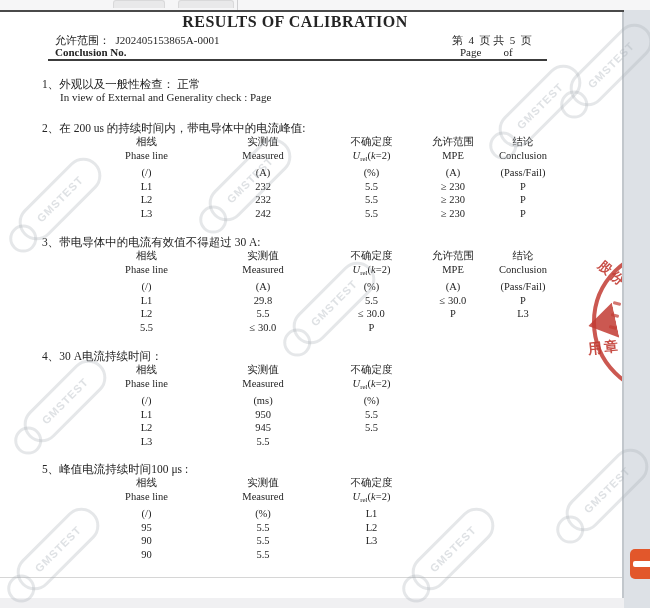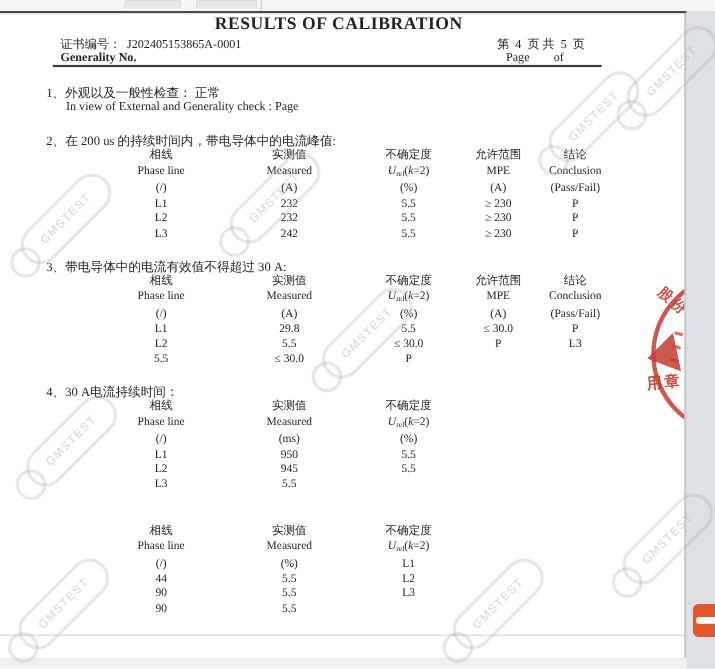--- a/index.html
+++ b/index.html
@@ -18,21 +18,21 @@
   .page-topline{position:absolute;left:0;top:10px;width:624px;height:2px;background:var(--topline,#4a4a4a);z-index:4;}
   .right-strip{position:absolute;left:624px;top:10px;width:26px;height:598px;background:var(--viewer_bg,#dde1e6);z-index:3;}
   .page-edge-shadow{position:absolute;left:622px;top:10px;width:2px;height:588px;background:#c2c7cc;z-index:4;}
   .bottom-strip{position:absolute;left:0;top:598px;width:624px;height:10px;background:#f0f0f2;z-index:3;}
 
   
   .page{position:absolute;left:0;top:10px;width:624px;height:588px;background:#fff;overflow:hidden;z-index:2;}
   .abs{position:absolute;}
   .page-footer-line{position:absolute;left:0;top:567px;width:624px;height:1px;background:#d6d6d6;}
 
-  .title{left:0;top:3px;width:590px;text-align:center;font-size:16px;font-weight:bold;letter-spacing:.5px;white-space:pre;margin-left:13px;}
+  .title{left:0;top:3px;width:590px;text-align:center;font-size:16px;font-weight:bold;letter-spacing:.5px;white-space:pre;}
   .cert-row{left:55px;top:23px;font-size:11px;white-space:pre;}
   .cert-value{font-size:11px;}
   .cert-en{left:55px;top:36px;font-size:11px;font-weight:bold;}
   .page-zh{left:452px;top:23px;font-size:11px;white-space:pre;}
   .page-en{left:460px;top:36px;font-size:11px;white-space:pre;}
   .header-rule{left:48px;top:49px;width:499px;height:2px;background:#3c3c3c;}
 
   .sec-title{left:42px;font-size:11.5px;white-space:pre;}
   .sec-sub{left:60px;font-size:11px;white-space:pre;}
 
@@ -76,22 +76,22 @@
 </div>
 <div class="right-strip"></div>
 <div class="page-edge-shadow"></div>
 <div class="bottom-strip"></div>
 <div class="page-topline"></div>
 
 <div class="page">
 
   <div class="abs title">RESULTS OF CALIBRATION</div>
 
-  <div class="abs cert-row"><span>证书编号：  </span><span class="cert-value">J202405153865A-0001</span></div>
-  <div class="abs cert-en">Generality No.</div>
+  <div class="abs cert-row"><span>允许范围：  </span><span class="cert-value">J202405153865A-0001</span></div>
+  <div class="abs cert-en">Conclusion No.</div>
   <div class="abs page-zh">第  4  页 共  5  页</div>
   <div class="abs page-en">Page        of</div>
   <div class="abs header-rule"></div>
 
   <div class="abs sec-title" style="top:67px;">1、外观以及一般性检查： 正常</div>
   <div class="abs sec-sub" style="top:81px;">In view of External and Generality check : Page</div>
 
   <div class="abs sec-title" style="top:111px;">2、在 200 us 的持续时间内，带电导体中的电流峰值:</div>
   <div class="tbl tbl5" style="top:125px;">
     <span class="td">相线</span>
@@ -172,31 +172,32 @@
     <span class="td">L1</span>
     <span class="td">950</span>
     <span class="td">5.5</span>
     <span class="td">L2</span>
     <span class="td">945</span>
     <span class="td">5.5</span>
     <span class="td">L3</span>
     <span class="td">5.5</span>
   </div>
 
+  <div class="abs sec-title" style="top:452px;">5、峰值电流持续时间100 μs :</div>
   <div class="tbl tbl3" style="top:466px;">
     <span class="td">相线</span>
     <span class="td">实测值</span>
     <span class="td">不确定度</span>
     <span class="td">Phase line</span>
     <span class="td">Measured</span>
     <span class="td"><i>U</i><sub>rel</sub><span>(</span><i>k</i><span>=2)</span></span>
     <span class="td">(/)</span>
     <span class="td">(%)</span>
     <span class="td">L1</span>
-    <span class="td">44</span>
+    <span class="td">95</span>
     <span class="td">5.5</span>
     <span class="td">L2</span>
     <span class="td">90</span>
     <span class="td">5.5</span>
     <span class="td">L3</span>
     <span class="td">90</span>
     <span class="td">5.5</span>
   </div>
 
   <div class="page-footer-line"></div>

